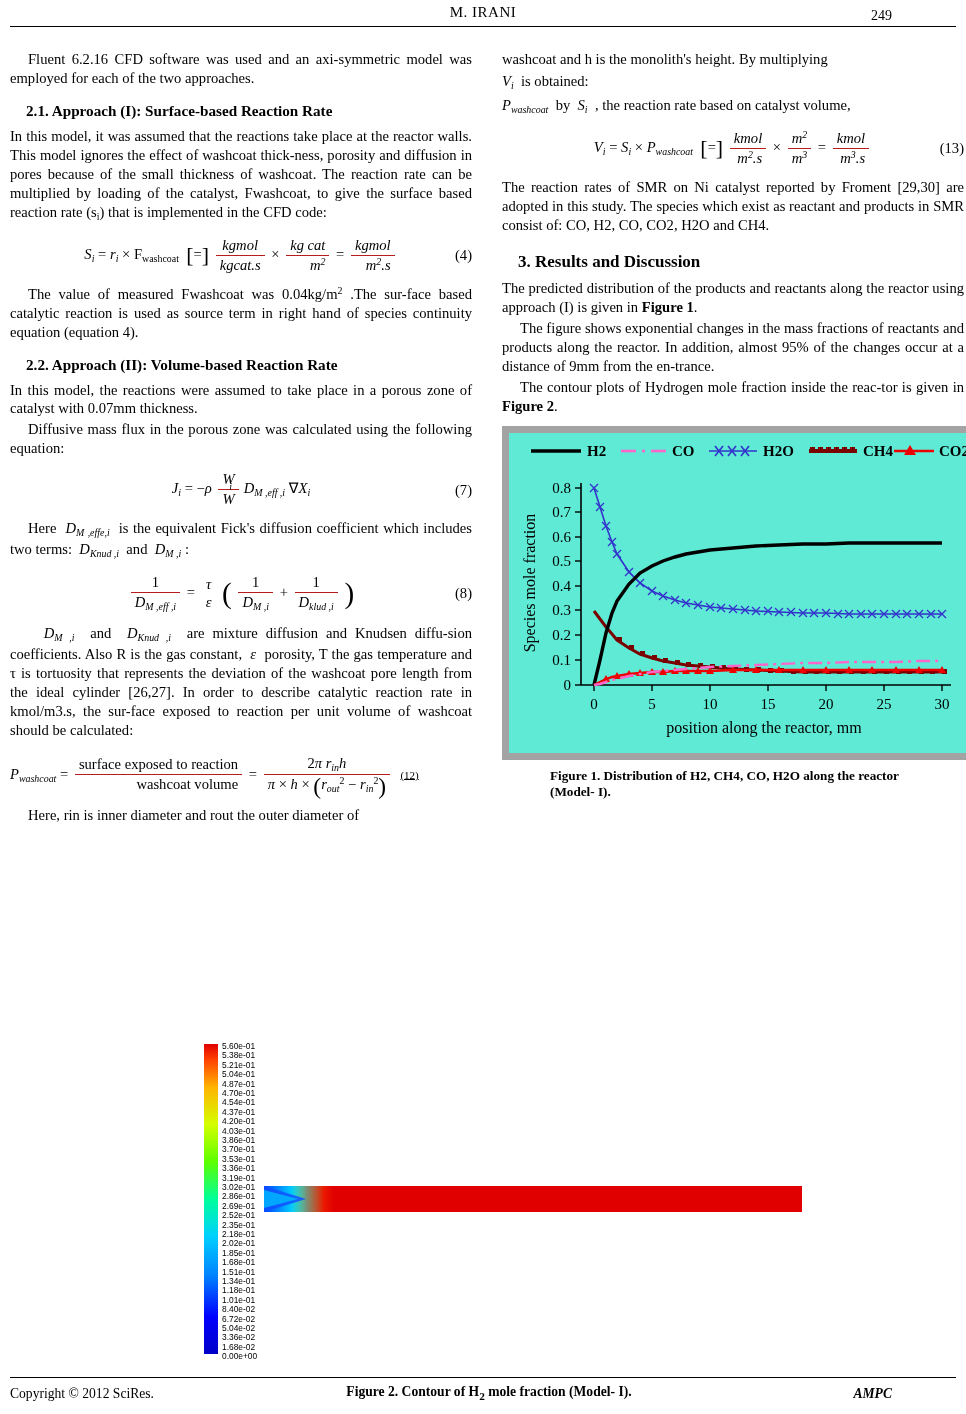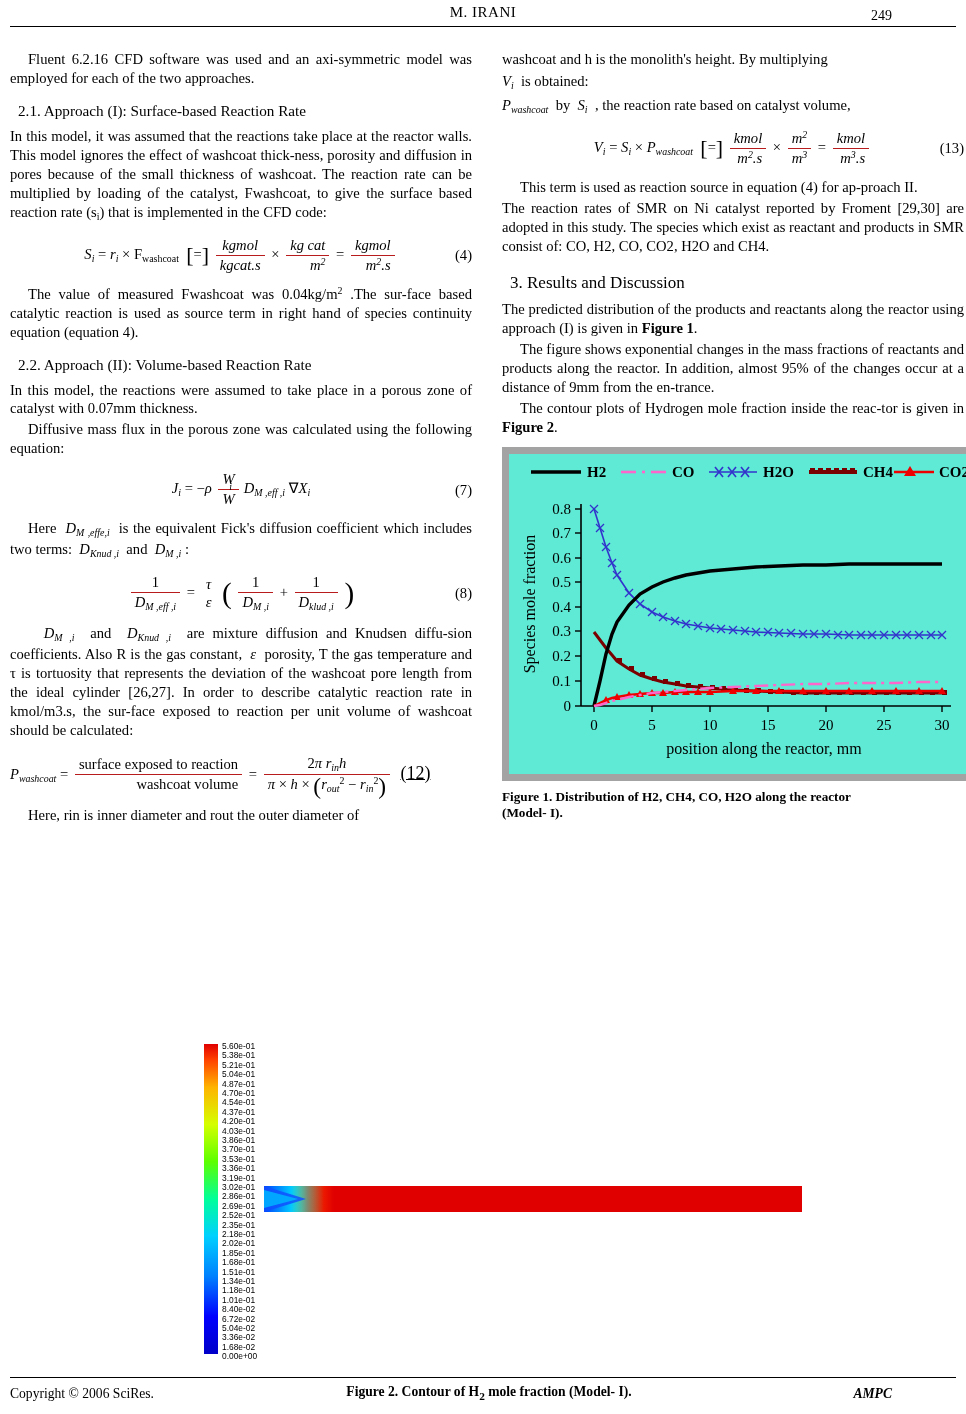--- a/index.html
+++ b/index.html
@@ -30,21 +30,21 @@
     position:absolute; top:50px; width:462px;
     font-size:14.6px; line-height:1.30; text-align:justify;
   }
   .col.left  { left:10px; }
   .col.right { left:502px; }
 
   p { margin:0 0 2px 0; text-indent:18px; }
   p.noind { text-indent:0; }
 
   h2 {
-    font-size:15.2px; font-weight:normal; margin:13px 0 7px 8px;
+    font-size:15.2px; font-weight:bold; margin:13px 0 7px 16px;
     text-indent:0; line-height:1.25;
   }
   h2 .cont { display:block; margin-left:26px; }
 
   
   .eq {
     position:relative; margin:12px 0 10px 0; text-align:center;
     font-family:"Liberation Serif", serif;
   }
   .eqno { position:absolute; right:0; top:50%; transform:translateY(-50%); font-size:14.6px; }
@@ -59,20 +59,21 @@
   .frac > .den { display:block; padding:0 4px;text-align:right; }
   .big { font-size:1.5em; vertical-align:middle; }
   .paren { font-size:2.0em; vertical-align:middle; line-height:0.6; font-weight:300; }
 
   
   .fig1wrap { position:relative; margin-top:10px; width:462px; }
   .fig1box  { position:relative; width:462px; height:320px; border:7px solid #a3a3a3; background:#5eead4; }
   .figcap {
     font-size:13.2px; font-weight:bold; text-align:justify; margin-top:8px; line-height:1.25;
     text-indent:0;
+    margin-left:48px;
   }
 
   
   .fig2 { position:absolute; left:6px; top:1040px; width:966px; }
   .fig2cap { text-align:center; font-size:13.6px; font-weight:bold; margin-top:14px; }
 
   
   .footrule { position:absolute; left:10px; bottom:36px; width:946px; height:1px; background:#000; }
   .footleft { position:absolute; left:10px; bottom:12px; font-size:13.6px; }
   .footright{ position:absolute; right:12px; bottom:12px; font-size:13.6px; font-weight:bold; font-style:italic; }
@@ -136,21 +137,21 @@
       <span class="eqno">(8)</span>
     </div>
 
     <p>&nbsp;&nbsp;<span class="it">D</span><span class="sub it">M ,i</span>&nbsp;&nbsp;<span>and</span>&nbsp;&nbsp;<span class="it">D</span><span class="sub it">Knud ,i</span>&nbsp;&nbsp;<span>are mixture diffusion and Knudsen diffu-sion coefficients. Also R is the gas constant,</span>&nbsp;&nbsp;<span class="it">ε</span>&nbsp;&nbsp;<span>porosity, T the gas temperature and τ is tortuosity that represents the deviation of the washcoat pore length from the ideal cylinder [26,27]. In order to describe catalytic reaction rate in kmol/m3.s, the sur-face exposed to reaction per unit volume of washcoat should be calculated:</span></p>
 
     <div class="eq" style="text-align:left; margin-top:14px;">
       <span class="it">P</span><span class="sub it">washcoat</span> =
       <span class="frac"><span class="num">surface exposed to reaction</span><span class="den">washcoat volume</span></span>
       =
       <span class="frac"><span class="num">2<span class="it">π r</span><span class="sub it">in</span><span class="it">h</span></span><span class="den"><span class="it">π</span> × <span class="it">h</span> × <span class="paren" style="font-size:1.6em;">(</span><span class="it">r</span><span class="sub it">out</span><span class="sup">2</span> − <span class="it">r</span><span class="sub it">in</span><span class="sup">2</span><span class="paren" style="font-size:1.6em;">)</span></span></span>
-      &nbsp;<span style="font-size:18px;text-decoration:underline;">(12)</span>
+      &nbsp;<span style="font-size:11px;text-decoration:underline;">(12)</span>
     </div>
 
     <p style="margin-top:10px;">Here, rin is inner diameter and rout the outer diameter of</p>
   </div>
 
   <div class="col right">
 
     <p class="noind"><span>washcoat and h is the monolith's height. By multiplying</span></p>
     <p class="noind" style="margin-top:3px;">
       <span class="it">V</span><span class="sub it">i</span>&nbsp;&nbsp;<span>is obtained:</span>
@@ -163,21 +164,20 @@
       <span class="it">V</span><span class="sub it">i</span> = <span class="it">S</span><span class="sub it">i</span> × <span class="it">P</span><span class="sub it">washcoat</span>
       &nbsp;<span class="big">[</span>=<span class="big">]</span>
       <span class="frac"><span class="num it">kmol</span><span class="den it">m<span class="sup">2</span>.s</span></span>
       ×
       <span class="frac"><span class="num it">m<span class="sup">2</span></span><span class="den it">m<span class="sup">3</span></span></span>
       =
       <span class="frac"><span class="num it">kmol</span><span class="den it">m<span class="sup">3</span>.s</span></span>
       <span class="eqno">(13)</span>
     </div>
 
-    <p>This term is used as reaction source in equation (4) for ap-proach II.</p>
 
 
     <p class="noind">The reaction rates of SMR on Ni catalyst reported by Froment [29,30] are adopted in this study. The species which exist as reactant and products in SMR consist of: CO, H2, CO, CO2, H2O and CH4.</p>
 
     <h2 style="font-size:17px; margin-top:16px;">3. Results and Discussion</h2>
 
     <p class="noind"><span>The predicted distribution of the products and reactants along the reactor using approach (I) is given in </span><b>Figure 1</b><span>.</span></p>
     <p>The figure shows exponential changes in the mass fractions of reactants and products along the reactor. In addition, almost 95% of the changes occur at a distance of 9mm from the en-trance.</p>
     <p><span>The contour plots of Hydrogen mole fraction inside the reac-tor is given in </span><b>Figure 2</b><span>.</span></p>
 
@@ -489,16 +489,16 @@
         <polygon points="258,146 258,172 300,159" fill="#1050ff" opacity="0.85"></polygon>
         <polygon points="258,150 258,168 292,159" fill="#00b0ff" opacity="0.9"></polygon>
       </g>
     </svg>
     <div class="fig2cap">
       <span>Figure 2. Contour of H</span><sub>2</sub><span> mole fraction (Model- I).</span>
     </div>
   </div>
 
   <div class="footrule"></div>
-  <div class="footleft">Copyright © 2006 SciRes.</div>
+  <div class="footleft">Copyright © 2012 SciRes.</div>
   <div class="footright">AMPC</div>
 
 </div>
 
 </body></html>

